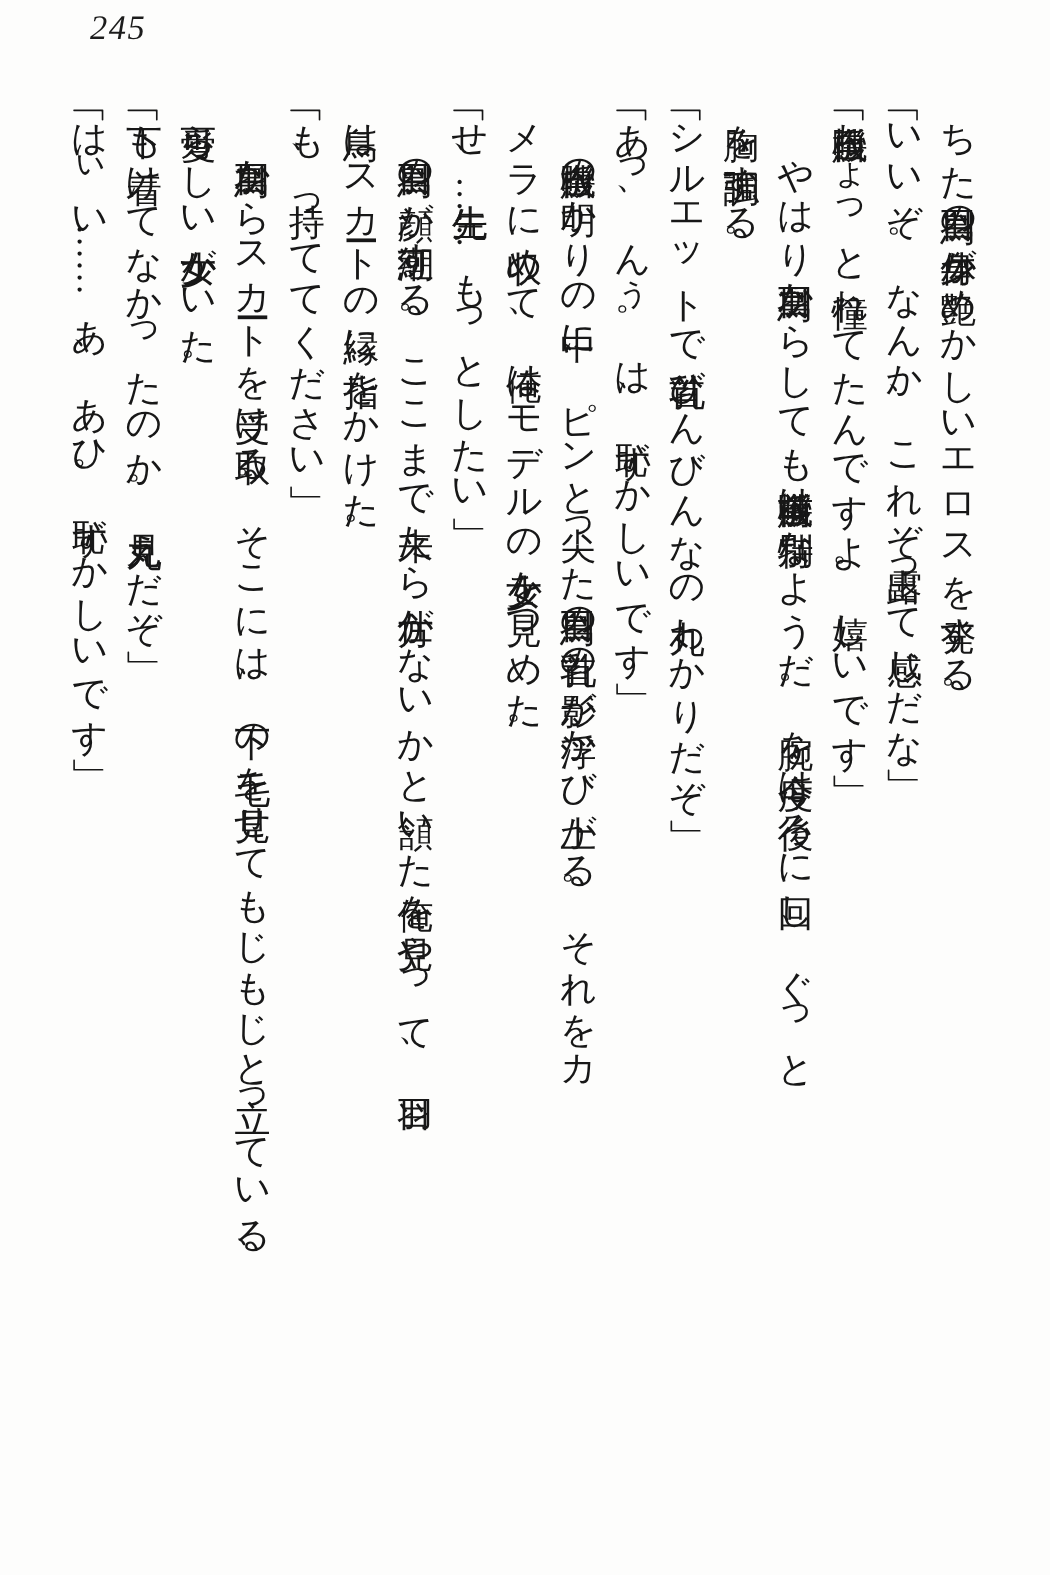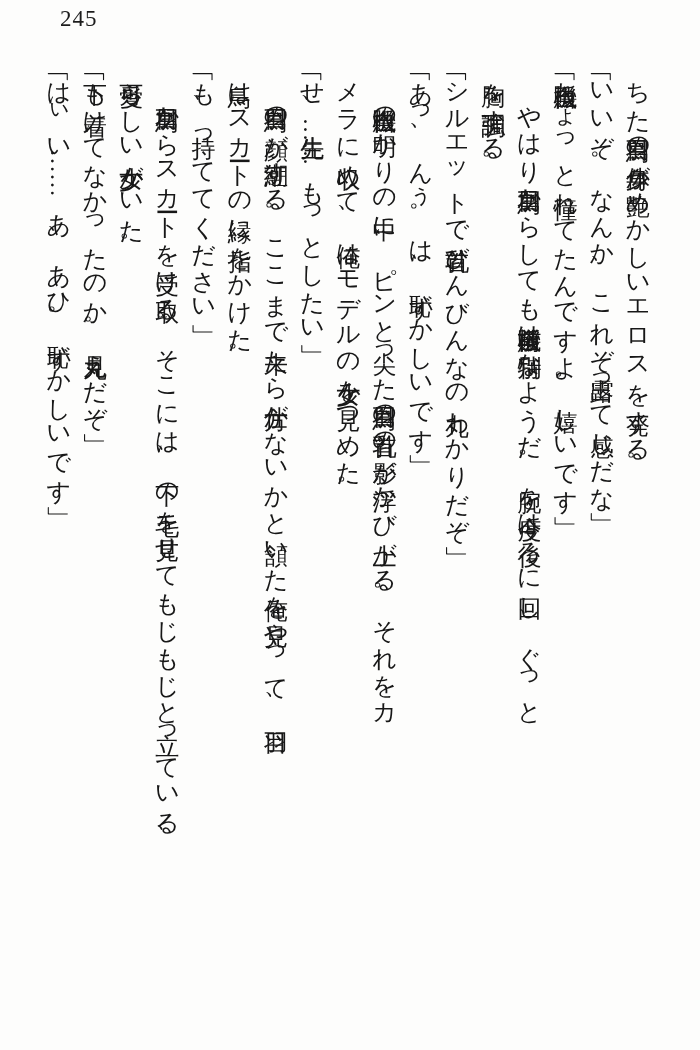--- a/index.html
+++ b/index.html
@@ -9,20 +9,21 @@
     background: #fdfdfc;
     position: relative;
     overflow: hidden;
     font-family: "Liberation Serif", "DejaVu Serif", serif;
   }
   .page-number {
     position: absolute;
     top: 6px;
     left: 60px;
     font-size: 23px;
+    font-style: italic;
     color: #1c1c1c;
     letter-spacing: 1px;
   }
   .text-block {
     position: absolute;
     top: 66px;
     right: 44px;
     width: 626px;
     height: 940px;
     writing-mode: vertical-rl;

